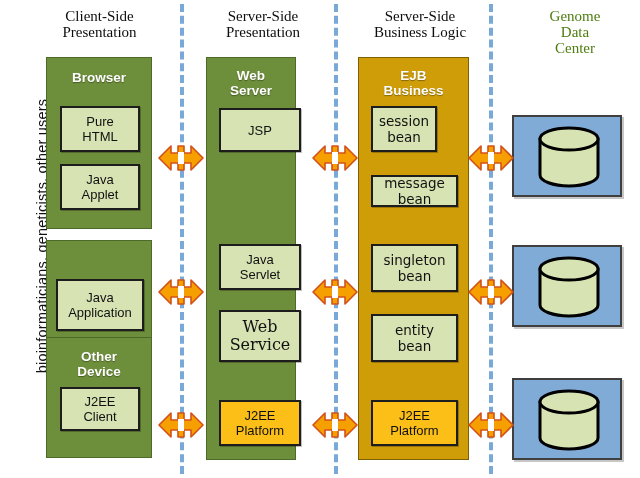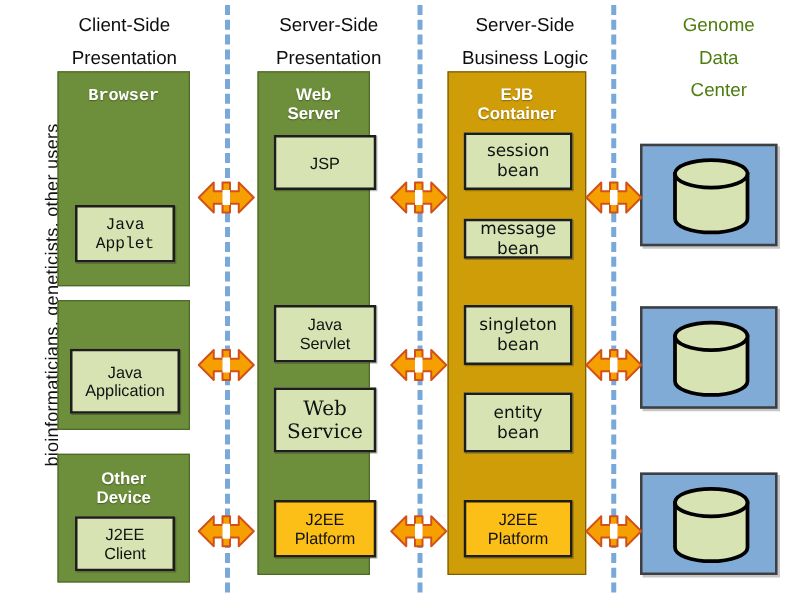--- a/index.html
+++ b/index.html
@@ -30,23 +30,24 @@
     color: #111111;
     letter-spacing: 0.2px;
     white-space: nowrap;
   }
 
   
   .col-head {
     position: absolute;
     text-align: center;
     font-size: 15px;
-    line-height: 26px;
+    line-height: 16px;
     color: #0d0d0d;
     white-space: pre-line;
+    font-family: Liberation Serif, serif;
   }
   .col-head.accent {
     color: #4d7c0f;
   }
 
   
   .divider {
     position: absolute;
     top: 4px;
     width: 0;
@@ -142,54 +143,56 @@
   <div class="col-head" style="left:350px; top:8px; width:140px;">Server-Side
 Business Logic</div>
   <div class="col-head accent" style="left:520px; top:8px; width:110px;">Genome
 Data
 Center</div>
 
   <div class="divider" style="left:180px;"></div>
   <div class="divider" style="left:334px;"></div>
   <div class="divider" style="left:489px;"></div>
 
-  <div class="block green" style="left:46px; top:57px; width:106px; height:172px;font-family:Liberation Mono, monospace;">
+  <div class="block green" style="left:46px; top:57px; width:106px; height:172px;">
     <div class="block-title" style="top:12px;">Browser</div>
+    <div class="leaf" style="left:13px; top:48px; width:80px; height:46px;">Pure
+HTML</div>
     <div class="leaf" style="left:13px; top:106px; width:80px; height:46px;">Java
 Applet</div>
   </div>
 
   <div class="block green" style="left:46px; top:240px; width:106px; height:104px;">
     <div class="leaf" style="left:9px; top:38px; width:88px; height:52px;">Java
 Application</div>
   </div>
 
-  <div class="block green" style="left:46px; top:363px; width:106px; height:103px;">
+  <div class="block green" style="left:46px; top:337px; width:106px; height:121px;">
     <div class="block-title" style="top:11px;">Other
 Device</div>
     <div class="leaf" style="left:13px; top:49px; width:80px; height:44px;">J2EE
 Client</div>
   </div>
 
   <div class="block green" style="left:206px; top:57px; width:90px; height:403px;padding-left:45px;">
     <div class="block-title" style="top:10px;">Web
 Server</div>
     <div class="leaf" style="left:12px; top:50px; width:82px; height:44px;">JSP</div>
     <div class="leaf" style="left:12px; top:186px; width:82px; height:46px;">Java
 Servlet</div>
     <div class="leaf serif-big" style="left:12px; top:252px; width:82px; height:52px;">Web
 Service</div>
     <div class="leaf j2ee" style="left:12px; top:342px; width:82px; height:46px;">J2EE
 Platform</div>
   </div>
 
   <div class="block gold" style="left:358px; top:57px; width:111px; height:403px;">
     <div class="block-title" style="top:10px;">EJB
-Container</div>
-    <div class="leaf bean" style="left:12px; top:48px; width:87px; height:46px;">session
+Business</div>
+    <div class="leaf bean" style="left:12px; top:48px; width:66px; height:46px;">session
 bean</div>
     <div class="leaf bean" style="left:12px; top:117px; width:87px; height:32px;">message
 bean</div>
     <div class="leaf bean" style="left:12px; top:186px; width:87px; height:48px;">singleton
 bean</div>
     <div class="leaf bean" style="left:12px; top:256px; width:87px; height:48px;">entity
 bean</div>
     <div class="leaf j2ee" style="left:12px; top:342px; width:87px; height:46px;">J2EE
 Platform</div>
   </div>

